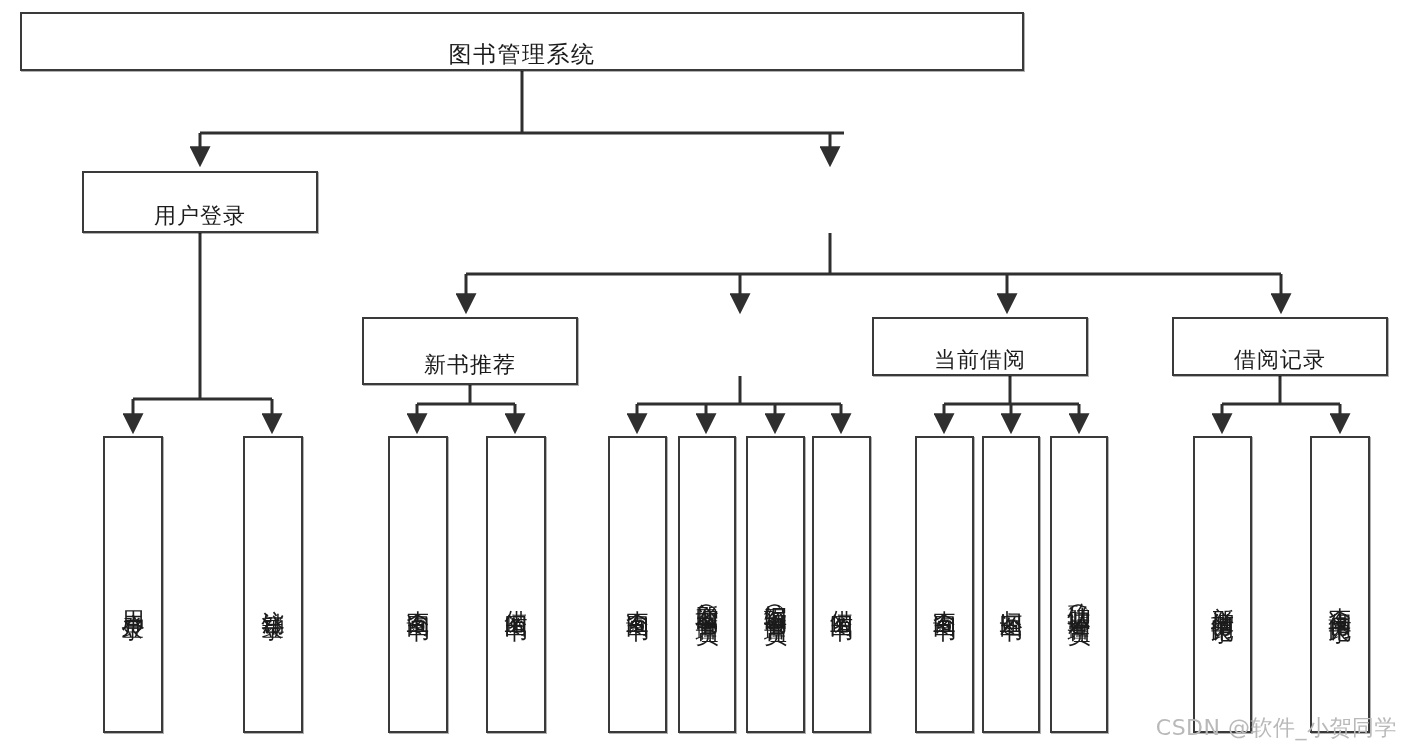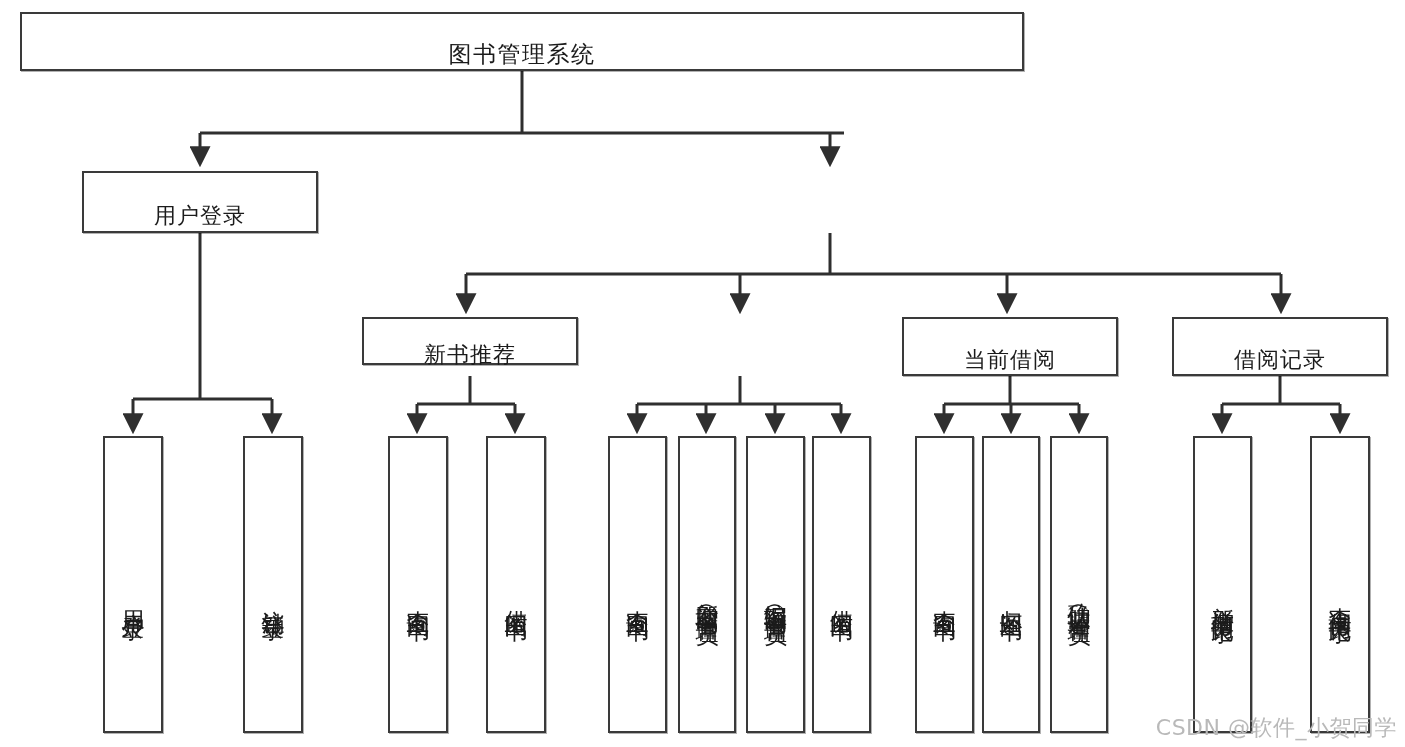--- a/index.html
+++ b/index.html
@@ -134,24 +134,24 @@
   </svg>
 
   <div class="node horiz root" style="left:20px; top:12px; width:1004px; height:59px;">
     <span class="node-label">图书管理系统</span>
   </div>
 
   <div class="node horiz" style="left:82px; top:171px; width:236px; height:62px;">
     <span class="node-label">用户登录</span>
   </div>
 
-  <div class="node horiz" style="left:362px; top:317px; width:216px; height:48px;">
+  <div class="node horiz" style="left:362px; top:317px; width:216px; height:68px;">
     <span class="node-label">新书推荐</span>
   </div>
-  <div class="node horiz" style="left:902px; top:317px; width:216px; height:59px;">
+  <div class="node horiz" style="left:872px; top:317px; width:216px; height:59px;">
     <span class="node-label">当前借阅</span>
   </div>
   <div class="node horiz" style="left:1172px; top:317px; width:216px; height:59px;">
     <span class="node-label">借阅记录</span>
   </div>
 
   <div class="node vert" style="left:103px; top:436px; width:60px; height:297px;">
     <span class="node-label">用户登录</span>
   </div>
   <div class="node vert" style="left:243px; top:436px; width:60px; height:297px;">

